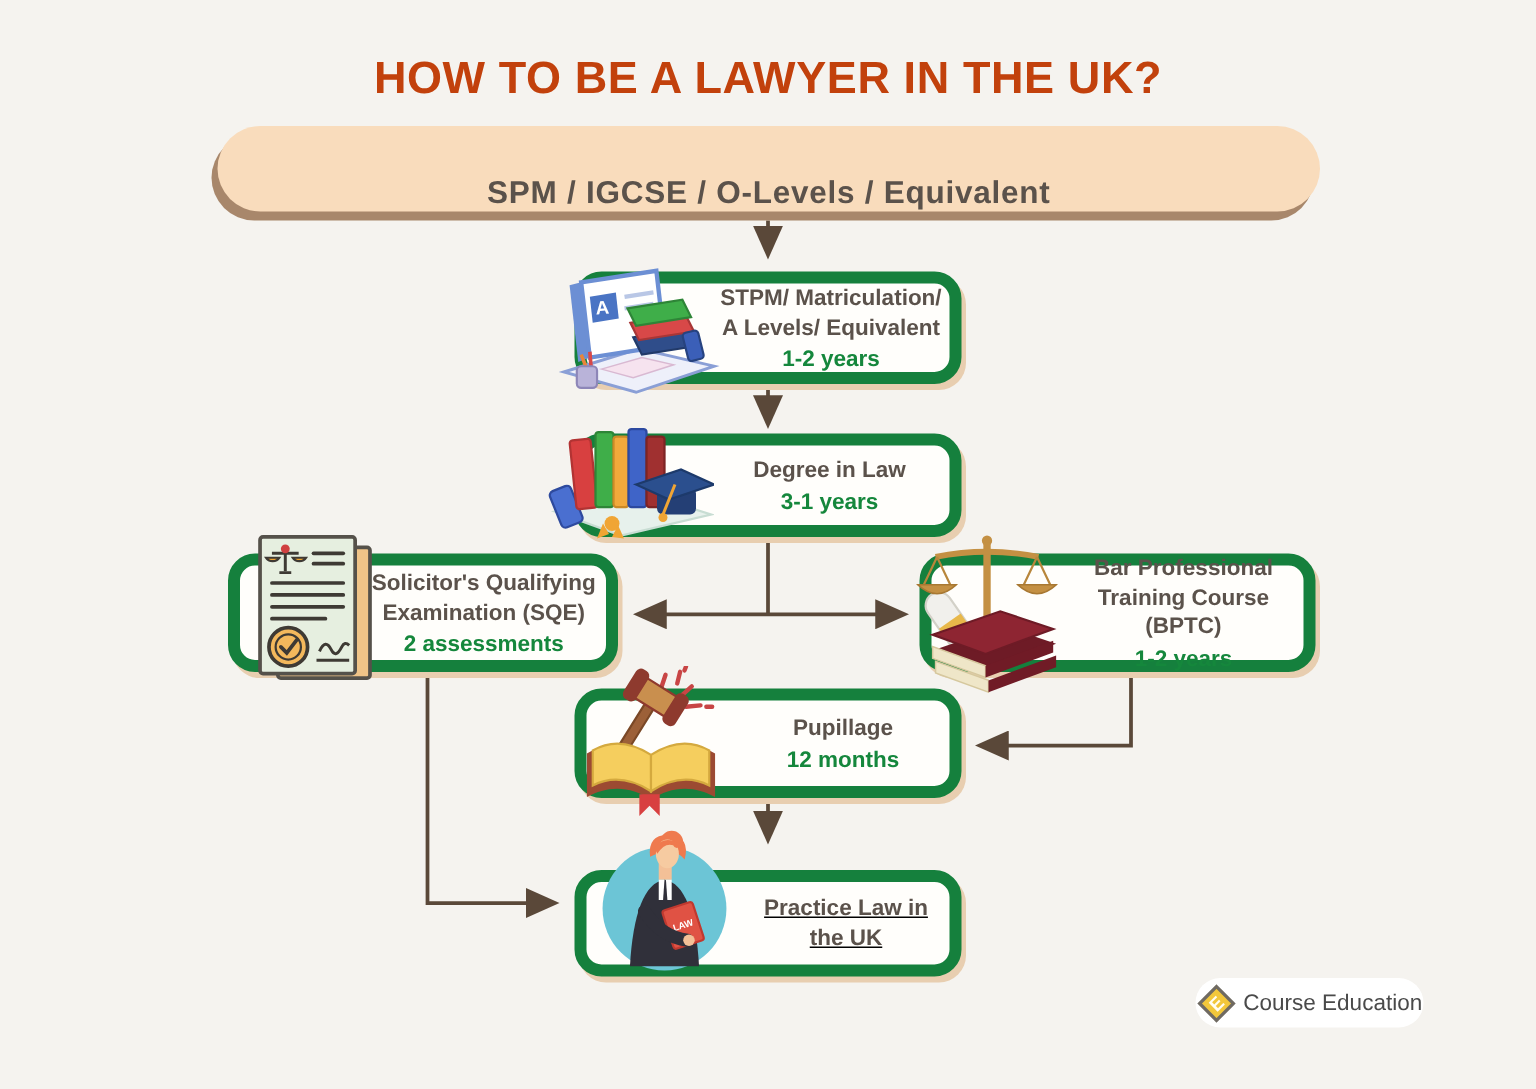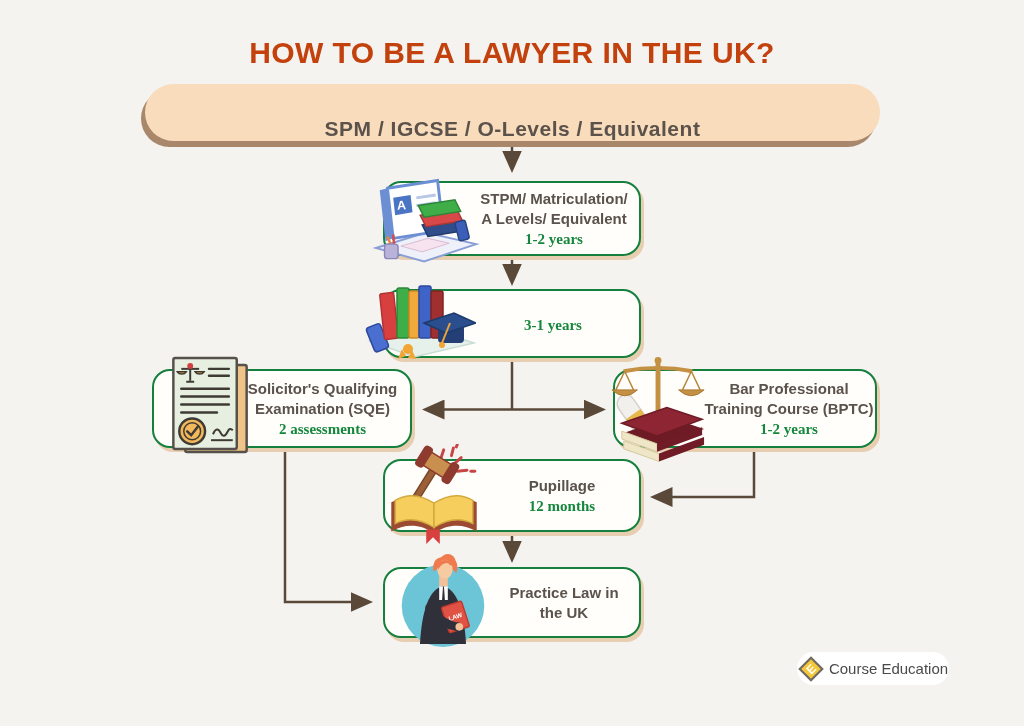--- a/index.html
+++ b/index.html
@@ -14,39 +14,39 @@
   }
   .banner{
     position:absolute;left:145px;top:84px;width:735px;height:57px;
     background:#f9dcbc;border-radius:30px;
     box-shadow:-4px 6px 0 #a8876b;
     display:flex;align-items:flex-end;justify-content:center;
   }
   .banner-label{font-size:21px;font-weight:bold;color:#5b524b;letter-spacing:.5px;}
   .connectors{position:absolute;left:0;top:0;pointer-events:none;}
   .node{
-    position:absolute;background:#fffefb;border:2px solid #15803d;border-radius:18px;
+    position:absolute;background:#fffefb;border:8px solid #15803d;border-radius:18px;
     box-shadow:3px 4px 0 #e8ceb0;display:flex;align-items:center;box-sizing:border-box;
   }
   .node-text{flex:1;text-align:center;}
   .node-title{font-size:15px;font-weight:bold;color:#5b524b;line-height:1.3;white-space:pre-line;}
-  .node-duration{font-size:15px;font-weight:bold;color:#15873c;margin-top:3px;font-family:Liberation Serif, serif;}
+  .node-duration{font-size:15px;font-weight:bold;color:#15873c;margin-top:3px;}
   .icon{position:absolute;}
   .icon svg{display:block;width:100%;height:100%;}
   #node-stpm{left:383px;top:181px;width:258px;height:75px;}
   #node-stpm .node-text{padding-left:84px;}
   #node-degree{left:383px;top:289px;width:258px;height:69px;}
   #node-degree .node-text{padding-left:82px;}
   #node-sqe{left:152px;top:369px;width:260px;height:79px;}
   #node-sqe .node-text{padding-left:81px;}
   #node-bptc{left:613px;top:369px;width:264px;height:79px;}
   #node-bptc .node-text{padding-left:88px;}
   #node-pupillage{left:383px;top:459px;width:258px;height:73px;}
   #node-pupillage .node-text{padding-left:100px;}
-  #node-practice{left:383px;top:567px;width:258px;height:71px;}
+  #node-practice{left:383px;top:580px;width:258px;height:71px;text-decoration:underline;}
   #node-practice .node-text{padding-left:104px;}
   #icon-stpm{left:372px;top:176px;width:108px;height:90px;}
   #icon-degree{left:364px;top:279px;width:112px;height:90px;}
   #icon-sqe{left:160px;top:355px;width:102px;height:104px;}
   #icon-bptc{left:610px;top:356px;width:98px;height:106px;}
   #icon-pupillage{left:385px;top:444px;width:98px;height:100px;}
   #icon-practice{left:395px;top:549px;width:96px;height:100px;}
   .brand-pill{
     position:absolute;left:797px;top:652px;width:152px;height:33px;
     background:#ffffff;border-radius:17px;
@@ -87,20 +87,21 @@
   <div class="node" id="node-stpm">
     <div class="node-text">
       <div class="node-title">STPM/ Matriculation/
 A Levels/ Equivalent</div>
       <div class="node-duration">1-2 years</div>
     </div>
   </div>
 
   <div class="node" id="node-degree">
     <div class="node-text">
+      <div class="node-title">Degree in Law</div>
       <div class="node-duration">3-1 years</div>
     </div>
   </div>
 
   <div class="node" id="node-sqe">
     <div class="node-text">
       <div class="node-title">Solicitor's Qualifying
 Examination (SQE)</div>
       <div class="node-duration">2 assessments</div>
     </div>

